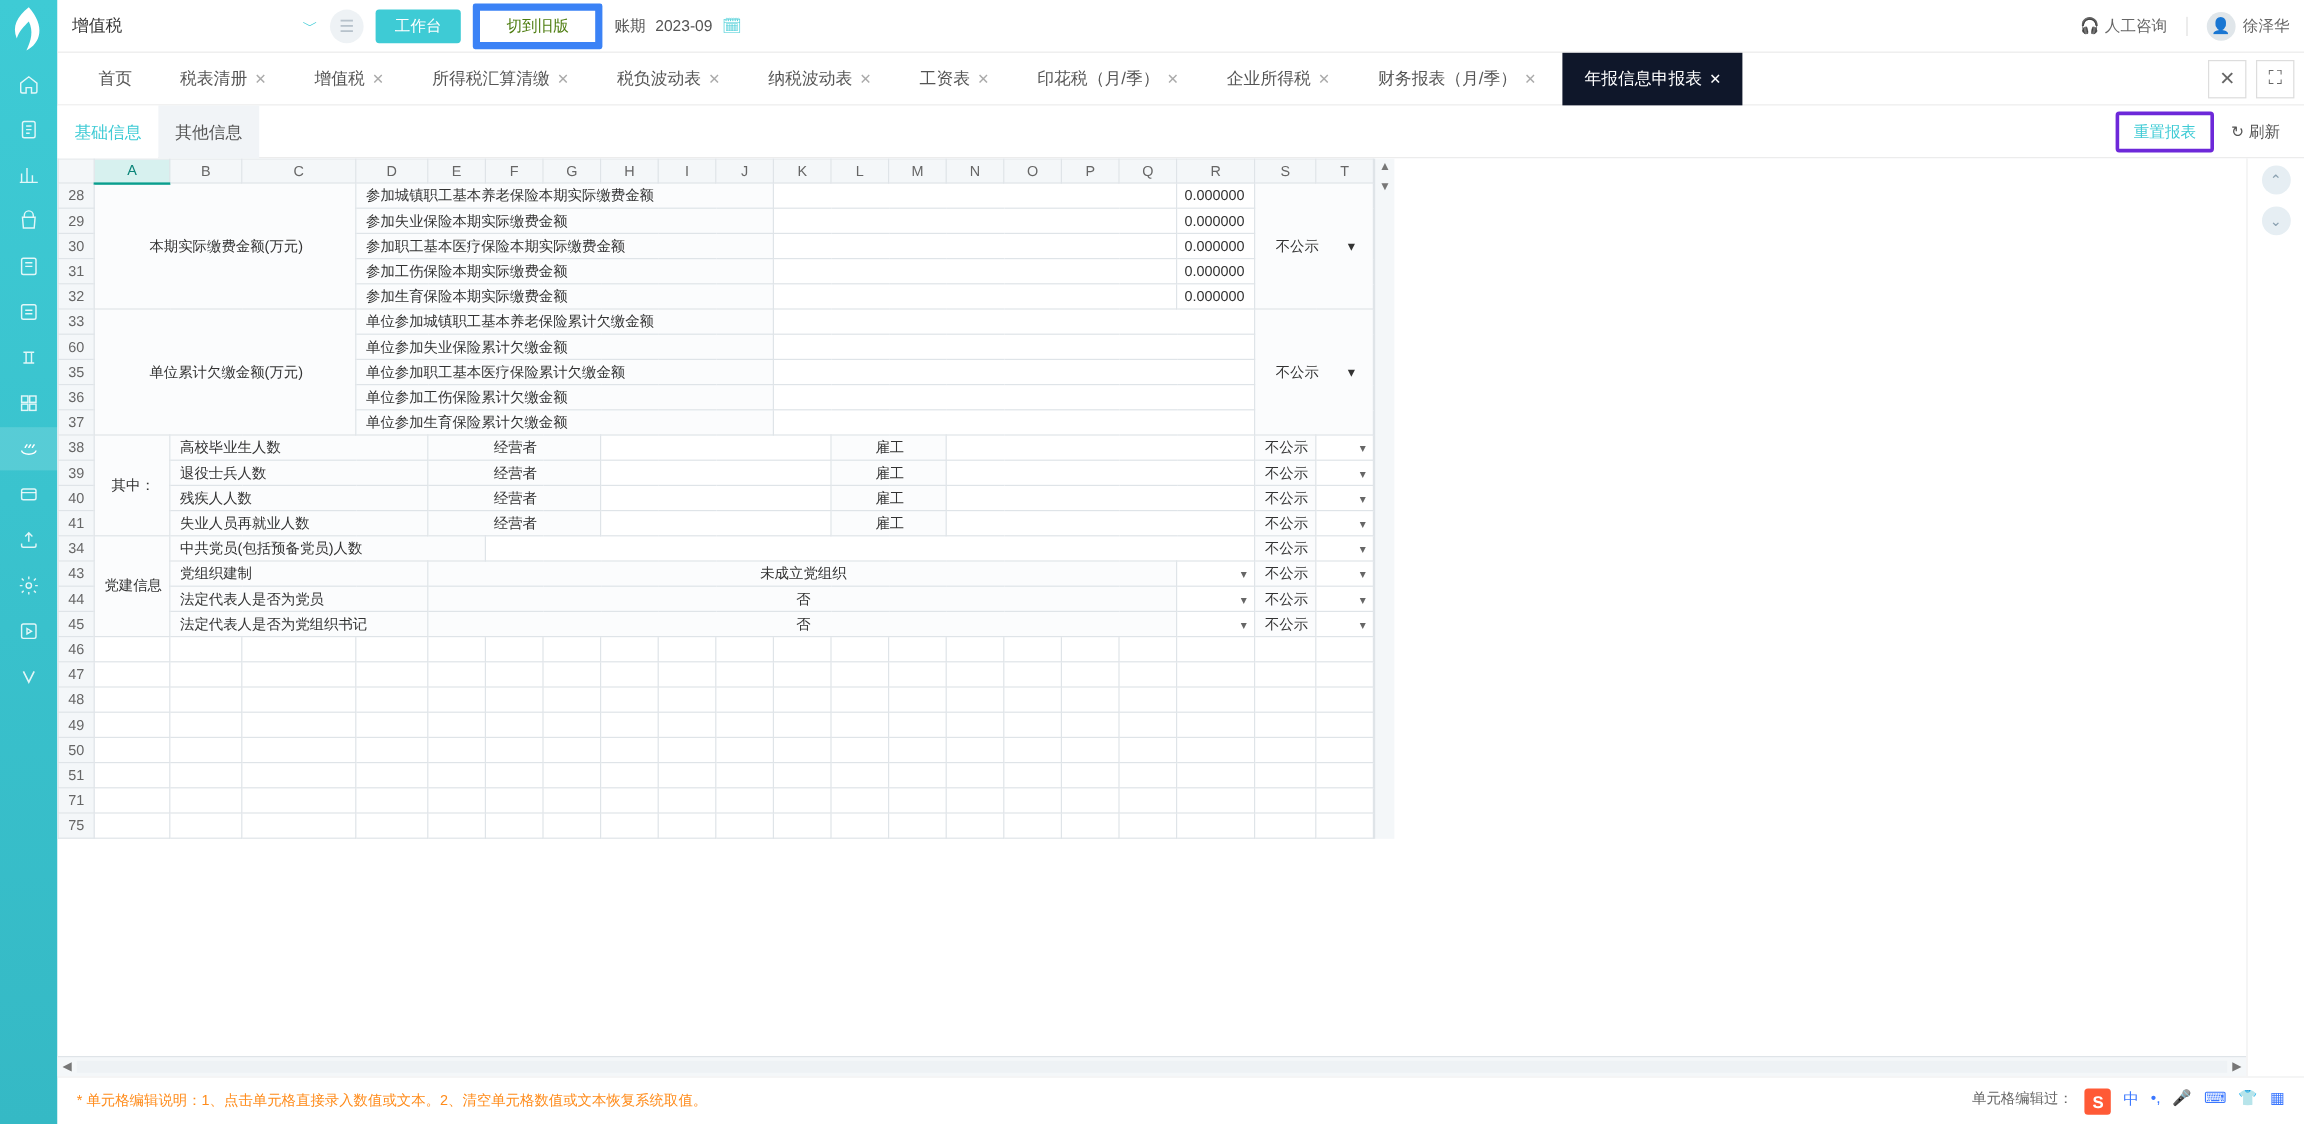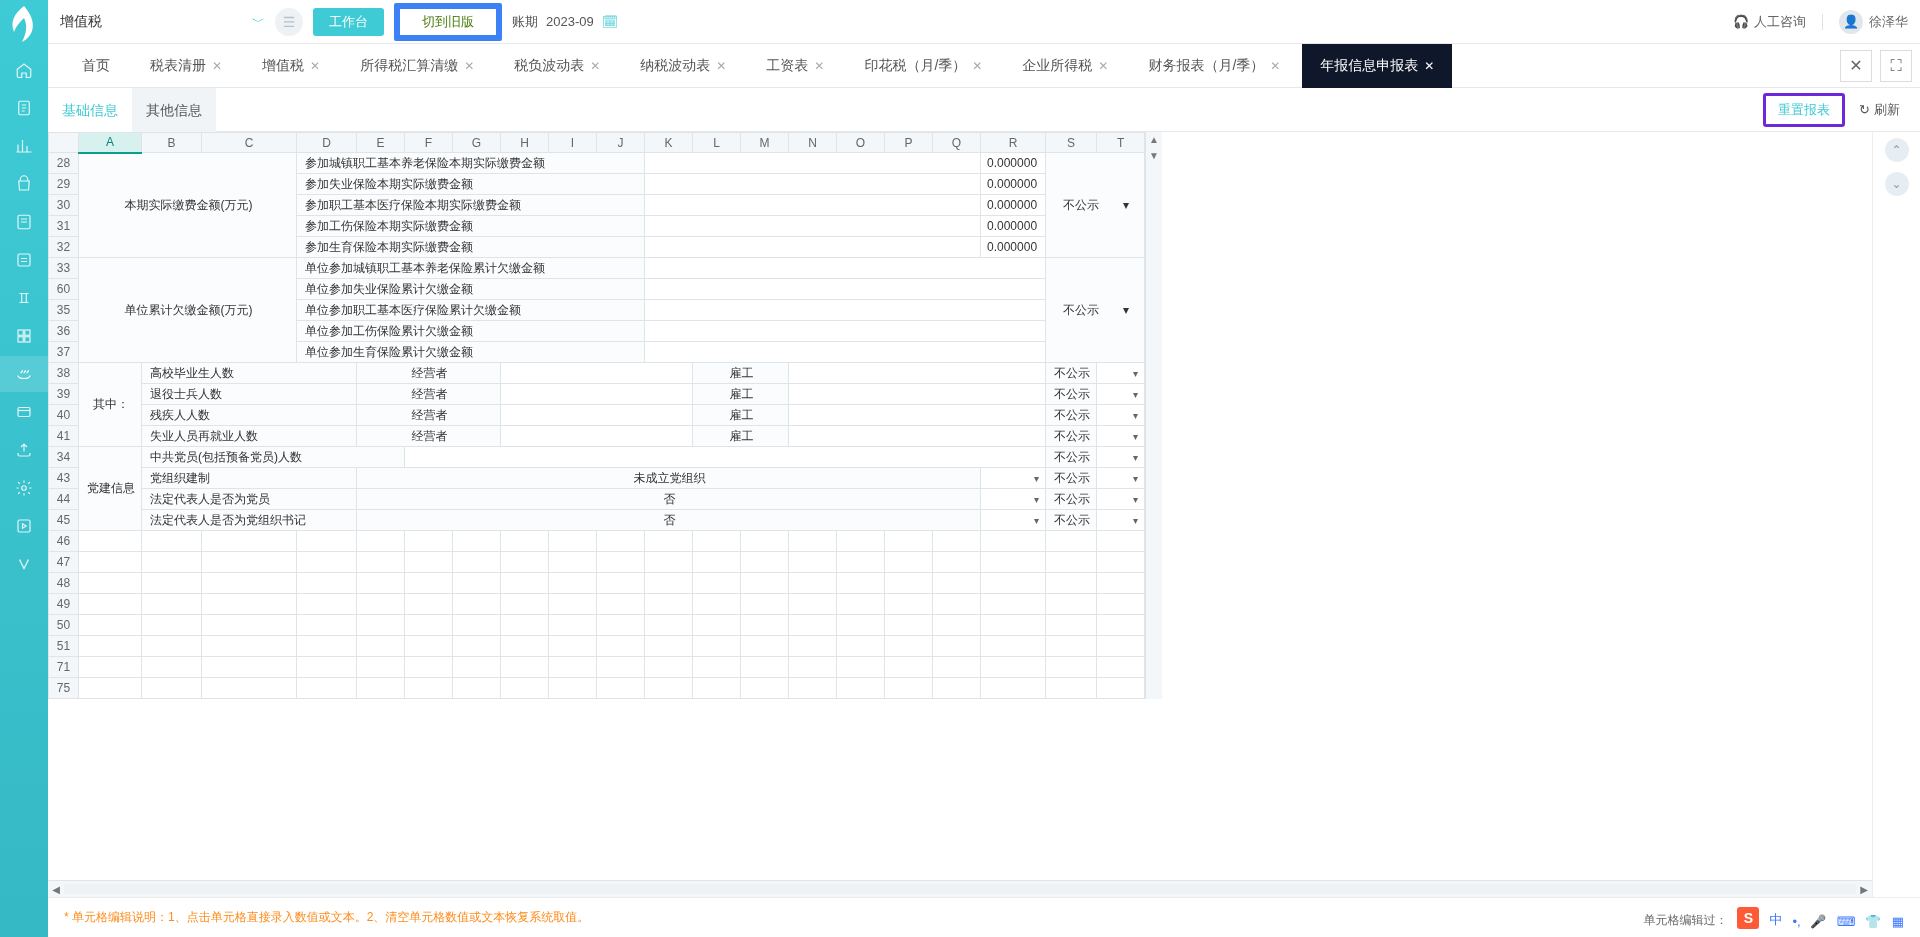--- a/index.html
+++ b/index.html
@@ -351,21 +351,21 @@
   border-top: 1px solid #eee;
   display: flex;
   align-items: center;
   padding: 0 16px;
   font-size: 12px;
 }
 .footer .note { color: #ff8b1a; }
 .footer .right {
   margin-left: auto;
   display: flex;
-  align-items: flex-end;
+  align-items: flex-start;
   gap: 10px;
   color: #666;
 }
 .footer .sogou {
   width: 22px; height: 22px; background: #ff5a36; color: #fff; border-radius: 3px;
   display: inline-flex; align-items: center; justify-content: center; font-weight: bold; font-size: 14px;
 }
 .footer .ime { color: #3a77ff; font-size: 13px; }
 
 .year-rail {

